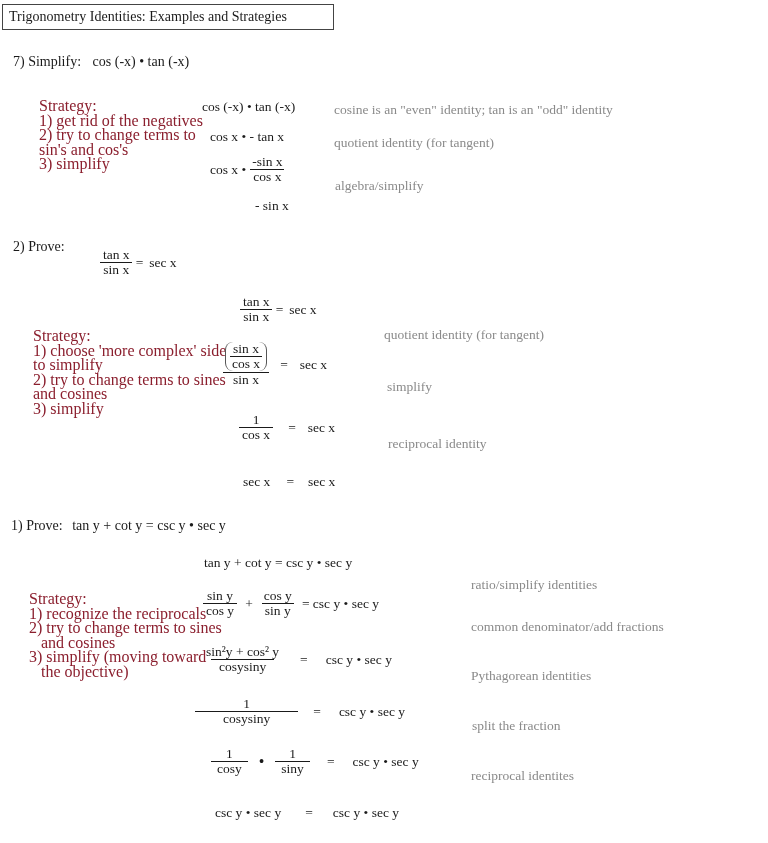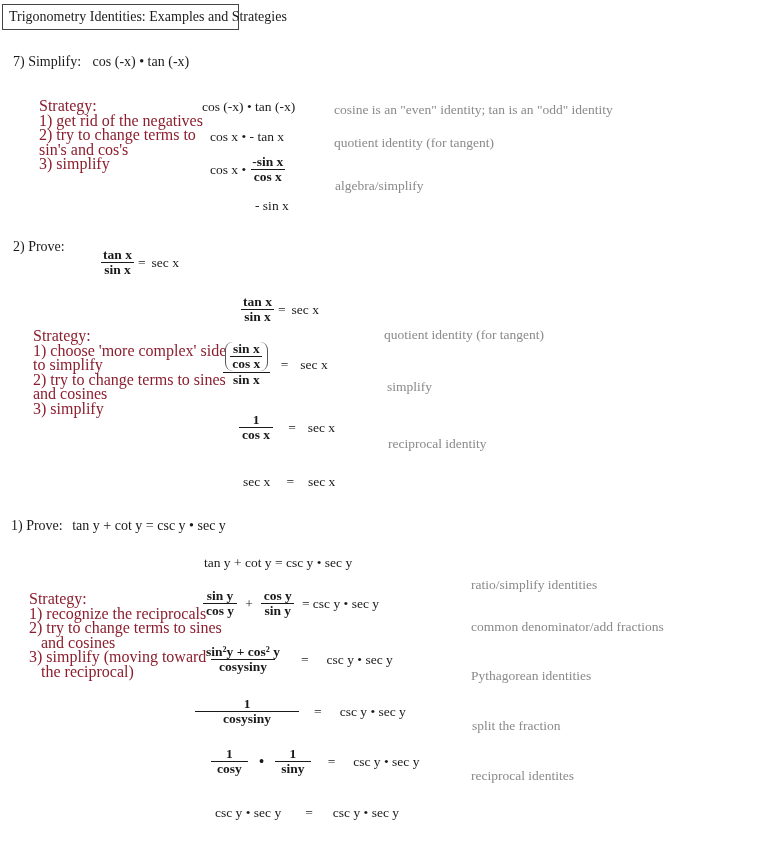--- a/index.html
+++ b/index.html
@@ -2,33 +2,33 @@
 <html><head>
   <meta charset="utf-8">
   <style>
     html, body { margin: 0; padding: 0; background: #ffffff; }
     body {
       width: 768px; height: 843px; position: relative; overflow: hidden;
       font-family: "Liberation Serif", serif; color: #1a1a1a;
     }
     .abs { position: absolute; white-space: nowrap; }
     .title-box {
-      left: 2px; top: 4px; width: 237px; height: 26px;
+      left: 2px; top: 4px; width: 332px; height: 26px;
       border: 1px solid #444; box-sizing: border-box;
       font-size: 14px; line-height: 24px; padding-left: 6px;
     }
     .problem { font-size: 14px; line-height: 16px; }
     .strategy {
       color: #8b1f2e; font-size: 16px; line-height: 14.5px; white-space: normal;
     }
     .strategy div { white-space: nowrap; }
     .strategy .indent { padding-left: 12px; }
     .note { color: #8a8a8a; font-size: 13.5px; line-height: 16px; }
     .eq { font-size: 13.5px; line-height: 16px; display: flex; align-items: center; }
-    .frac { display: inline-flex; flex-direction: column; align-items: center; vertical-align: middle; margin: 0 3px; font-weight: bold; }
+    .frac { display: inline-flex; flex-direction: column; align-items: center; vertical-align: middle; margin: 0 3px; }
     .frac .num { padding: 0 3px; line-height: 14px; }
     .frac .den { padding: 0 3px; line-height: 14px; border-top: 1px solid #1a1a1a; }
     .paren-frac {
       display: inline-flex; flex-direction: column; align-items: center;
       border-left: 1.5px solid #555; border-right: 1.5px solid #555;
       border-radius: 8px; padding: 0 4px;
     }
     .paren-frac .num { line-height: 14px; }
     .paren-frac .den { line-height: 14px; border-top: 1px solid #1a1a1a; padding: 0 2px; }
     .bigdot { font-size: 16px; margin: 0 8px; }
@@ -131,21 +131,21 @@
   <span>1)  Prove:</span>
   <span style="margin-left:6px;">tan y + cot y =  csc y • sec y</span>
 </div>
 
 <div class="abs strategy" style="left:29px; top:592px;">
   <div>Strategy:</div>
   <div>1) recognize the reciprocals</div>
   <div>2) try to change terms to sines</div>
   <div class="indent">and cosines</div>
   <div>3) simplify (moving toward</div>
-  <div class="indent">the reciprocal)</div>
+  <div class="indent">the objective)</div>
 </div>
 
 <div class="abs eq" style="left:204px; top:555px;">tan y + cot y =  csc y • sec y</div>
 
 <div class="abs eq" style="left:200px; top:589px;">
   <span class="frac">
     <span class="num">sin y</span>
     <span class="den">cos y</span>
   </span>
   <span style="margin:0 5px;">+</span>

